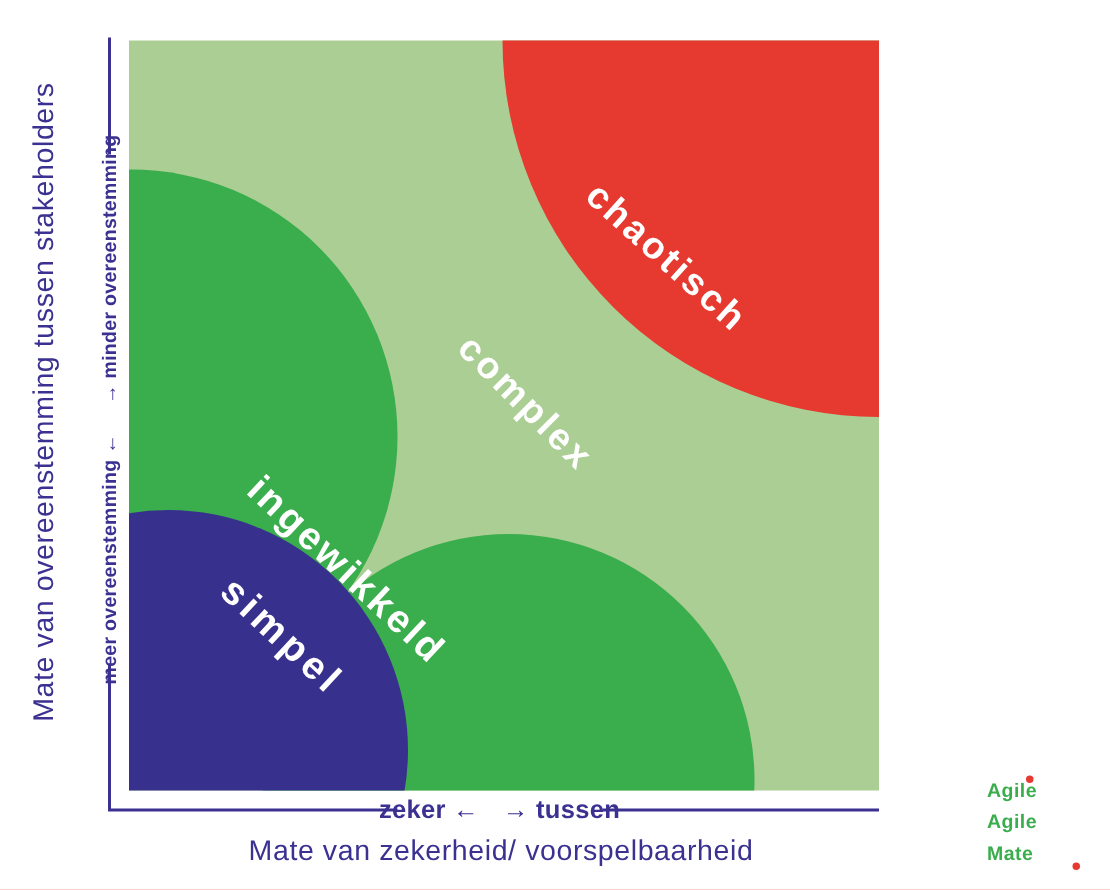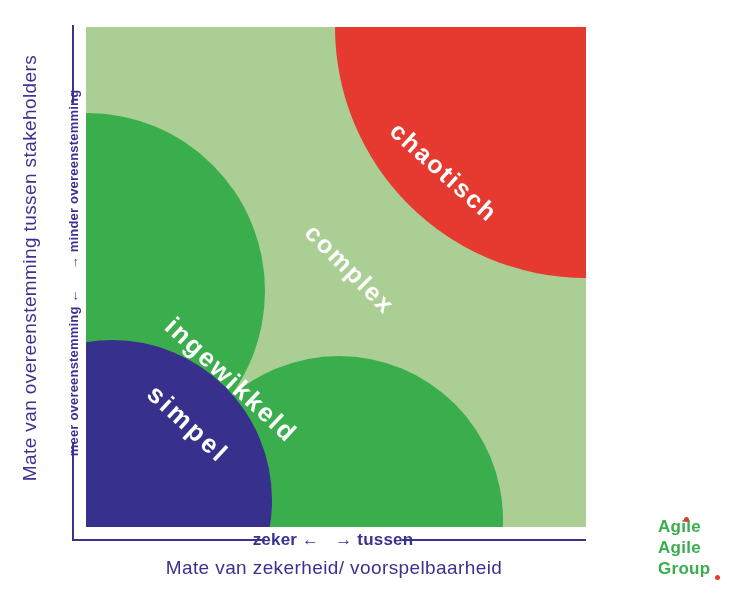--- a/index.html
+++ b/index.html
@@ -52,21 +52,21 @@
   .y-title .rot {
     position:absolute; transform:translate(-50%,-50%) rotate(-90deg);
     white-space:nowrap; color:#3b3191; font-size:19px; font-weight:500; letter-spacing:0.4px;
   }
   .x-title {
     position:absolute; left:334px; top:568px; transform:translate(-50%,-50%);
     white-space:nowrap; color:#3b3191; font-size:19px; font-weight:500; letter-spacing:0.4px;
   }
   
   .logo { position:absolute; left:658px; top:516px; width:80px; color:#3aad4c;
-          font-weight:bold; font-size:17px; line-height:21px; letter-spacing:0.3px; }
+          font-weight:bold; font-size:13px; line-height:21px; letter-spacing:0.3px; }
   .logo-dot { position:absolute; background:#e6392f; border-radius:50%; width:5px; height:5px; }
   .dot-i      { left:26px; top:1px; }
   .dot-period { left:57px; top:59px; }
 </style>
 </head>
 <body>
 
 <div class="canvas">
 
   <div class="matrix">
@@ -101,18 +101,18 @@
   </div>
 
   <div class="anchor y-title">
     <div class="rot">Mate van overeenstemming tussen stakeholders</div>
   </div>
   <div class="x-title">Mate van zekerheid/ voorspelbaarheid</div>
 
   <div class="logo">
     <div>Agile</div>
     <div>Agile</div>
-    <div>Group</div>
+    <div>Mate</div>
     <span class="logo-dot dot-i"></span>
     <span class="logo-dot dot-period"></span>
   </div>
 
 </div>
 
 </body></html>

